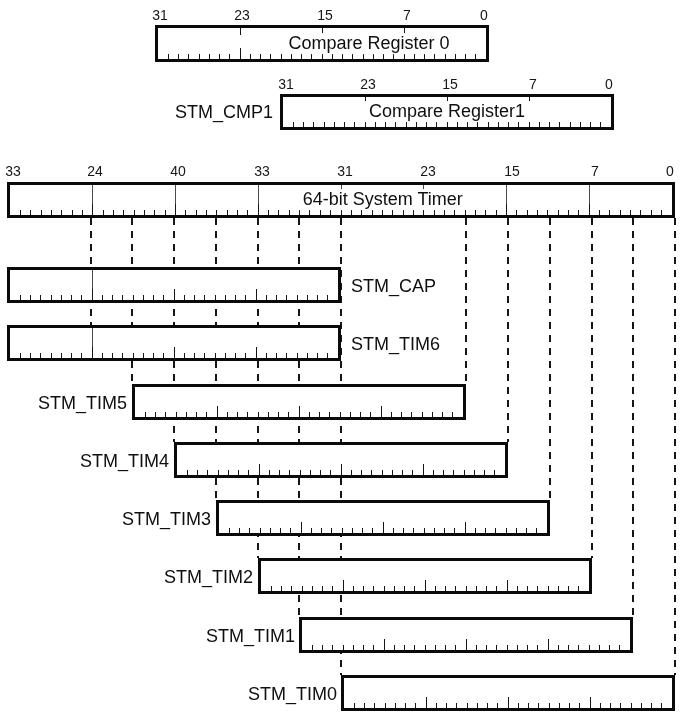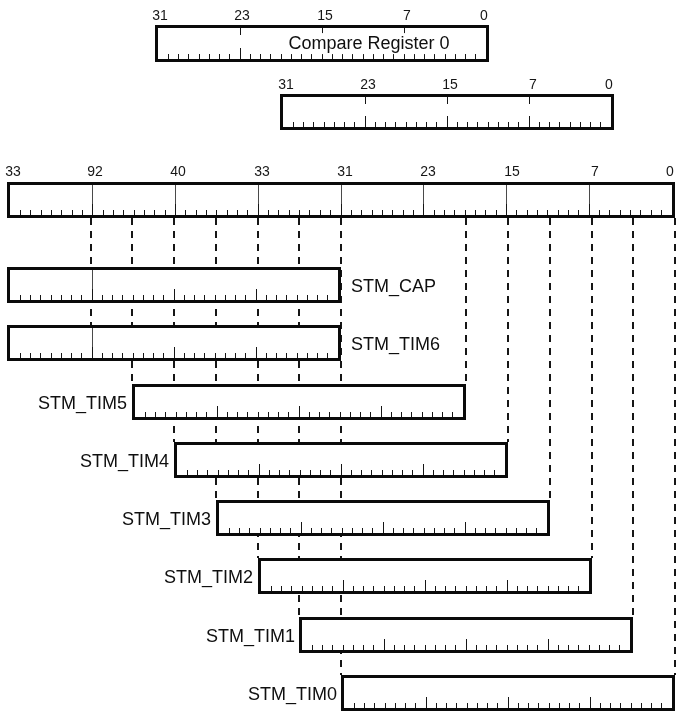--- a/index.html
+++ b/index.html
@@ -85,21 +85,23 @@
       <div class="toptick" style="left: 81.5px; height: 7px;"></div>
       <div class="toptick" style="left: 163.5px; height: 7px;"></div>
       <div class="toptick" style="left: 245.5px; height: 7px;"></div>
     </div>
 
   <div class="bitlab" style="left:286px;top:76px;">31</div>
   <div class="bitlab" style="left:368px;top:76px;">23</div>
   <div class="bitlab" style="left:450px;top:76px;">15</div>
   <div class="bitlab" style="left:533px;top:76px;">7</div>
   <div class="bitlab" style="left:609px;top:76px;">0</div>
+  <div class="reglabel ralign" style="left:273px;top:112px;">STM_CMP1</div>
   <div class="regbox" id="box-cmp1" style="left:280px;top:94px;width:334px;height:36px;">
+    <span class="regcontent" style="left:50%;">Compare Register1</span>
   <div class="tick" style="left: 9.75px; height: 5px;"></div>
       <div class="tick" style="left: 20px; height: 5px;"></div>
       <div class="tick" style="left: 30.25px; height: 5px;"></div>
       <div class="tick" style="left: 40.5px; height: 5px;"></div>
       <div class="tick" style="left: 50.75px; height: 5px;"></div>
       <div class="tick" style="left: 61px; height: 5px;"></div>
       <div class="tick" style="left: 71.25px; height: 5px;"></div>
       <div class="tick" style="left: 81.5px; height: 11px;"></div>
       <div class="tick" style="left: 91.75px; height: 5px;"></div>
       <div class="tick" style="left: 102px; height: 5px;"></div>
@@ -123,29 +125,30 @@
       <div class="tick" style="left: 286.5px; height: 5px;"></div>
       <div class="tick" style="left: 296.75px; height: 5px;"></div>
       <div class="tick" style="left: 307px; height: 5px;"></div>
       <div class="tick" style="left: 317.25px; height: 5px;"></div>
       <div class="toptick" style="left: 81.5px; height: 7px;"></div>
       <div class="toptick" style="left: 163.5px; height: 7px;"></div>
       <div class="toptick" style="left: 245.5px; height: 7px;"></div>
     </div>
 
   <div class="bitlab" style="left:13px;top:163px;">33</div>
-  <div class="bitlab" style="left:95px;top:163px;">92</div>
+  <div class="bitlab" style="left:95px;top:163px;">24</div>
   <div class="bitlab" style="left:178px;top:163px;">40</div>
   <div class="bitlab" style="left:262px;top:163px;">33</div>
   <div class="bitlab" style="left:345px;top:163px;">31</div>
   <div class="bitlab" style="left:428px;top:163px;">23</div>
   <div class="bitlab" style="left:512px;top:163px;">15</div>
   <div class="bitlab" style="left:595px;top:163px;">7</div>
   <div class="bitlab" style="left:670px;top:163px;">0</div>
   <div class="regbox" id="box-timer" style="left:7px;top:182px;width:668px;height:36px;">
+    <span class="regcontent" style="left:56.3%;">64-bit System Timer</span>
   <div class="tick" style="left: 9.84375px; height: 5px;"></div>
       <div class="tick" style="left: 20.1875px; height: 5px;"></div>
       <div class="tick" style="left: 30.5312px; height: 5px;"></div>
       <div class="tick" style="left: 40.875px; height: 5px;"></div>
       <div class="tick" style="left: 51.2188px; height: 5px;"></div>
       <div class="tick" style="left: 61.5625px; height: 5px;"></div>
       <div class="tick" style="left: 71.9062px; height: 5px;"></div>
       <div class="tick" style="left: 82.25px; height: 11px;"></div>
       <div class="tick" style="left: 92.5938px; height: 5px;"></div>
       <div class="tick" style="left: 102.938px; height: 5px;"></div>

